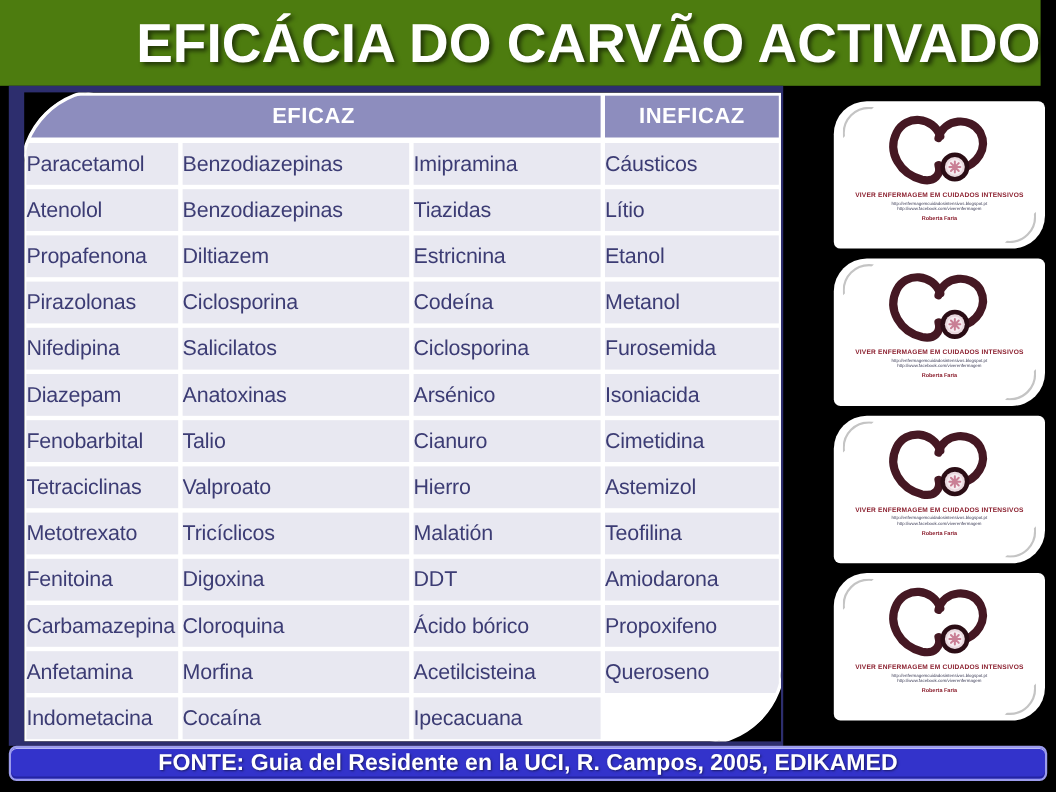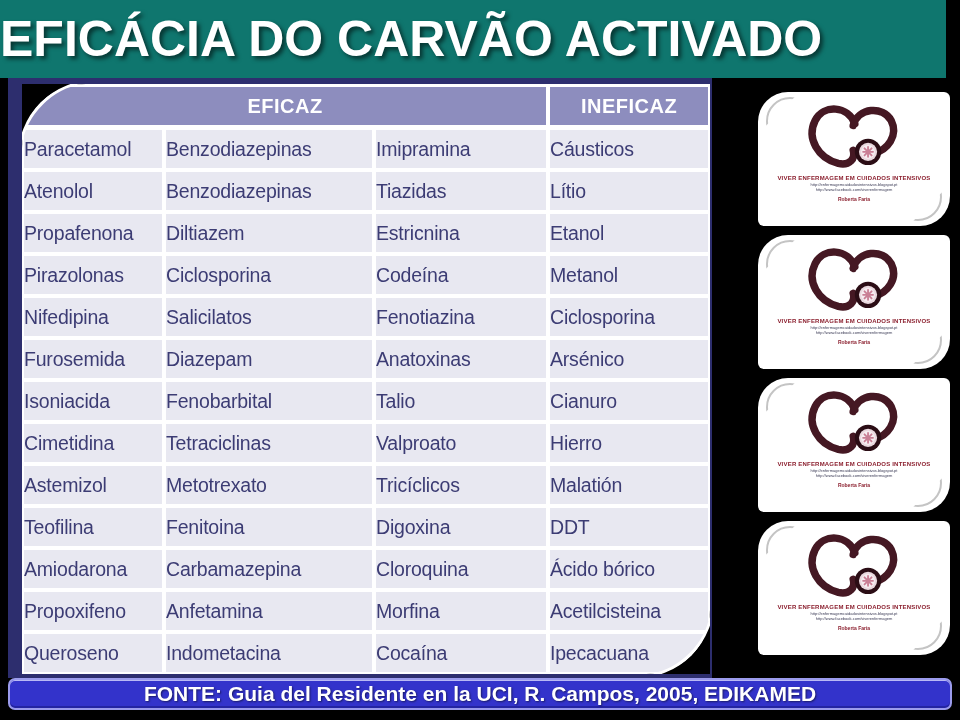--- a/index.html
+++ b/index.html
@@ -3,21 +3,21 @@
 <meta charset="utf-8">
 <style>
   html,body{margin:0;padding:0;}
   body{
     width:960px;height:720px;position:relative;overflow:hidden;
     background:#000;font-family:"Liberation Sans", sans-serif;
   }
   
   .title-band{
     position:absolute;left:0;top:0;width:946px;height:78px;
-    background:#0f766e;display:flex;align-items:center;justify-content:flex-start;
+    background:#4d7c0f;display:flex;align-items:center;justify-content:flex-end;
   }
   .title-band h1{
     margin:0;color:#fff;font-size:50px;font-weight:bold;letter-spacing:0px;
     text-shadow:3px 3px 4px rgba(0,0,0,.55);white-space:nowrap;
   }
   
   .navy-bg{position:absolute;left:8px;top:78px;width:704px;height:600px;background:#2d2e6e;}
   
   .table-wrap{position:absolute;left:22px;top:84px;width:688px;height:590px;background:#000;overflow:hidden;}
   .arc{position:absolute;border-radius:50%;pointer-events:none;}
@@ -87,21 +87,20 @@
         <div class="cell">Propafenona</div>
         <div class="cell">Diltiazem</div>
         <div class="cell">Estricnina</div>
         <div class="cell">Etanol</div>
         <div class="cell">Pirazolonas</div>
         <div class="cell">Ciclosporina</div>
         <div class="cell">Codeína</div>
         <div class="cell">Metanol</div>
         <div class="cell">Nifedipina</div>
         <div class="cell">Salicilatos</div>
-        <div class="cell">Fenotiazina</div>
         <div class="cell">Ciclosporina</div>
         <div class="cell">Furosemida</div>
         <div class="cell">Diazepam</div>
         <div class="cell">Anatoxinas</div>
         <div class="cell">Arsénico</div>
         <div class="cell">Isoniacida</div>
         <div class="cell">Fenobarbital</div>
         <div class="cell">Talio</div>
         <div class="cell">Cianuro</div>
         <div class="cell">Cimetidina</div>

